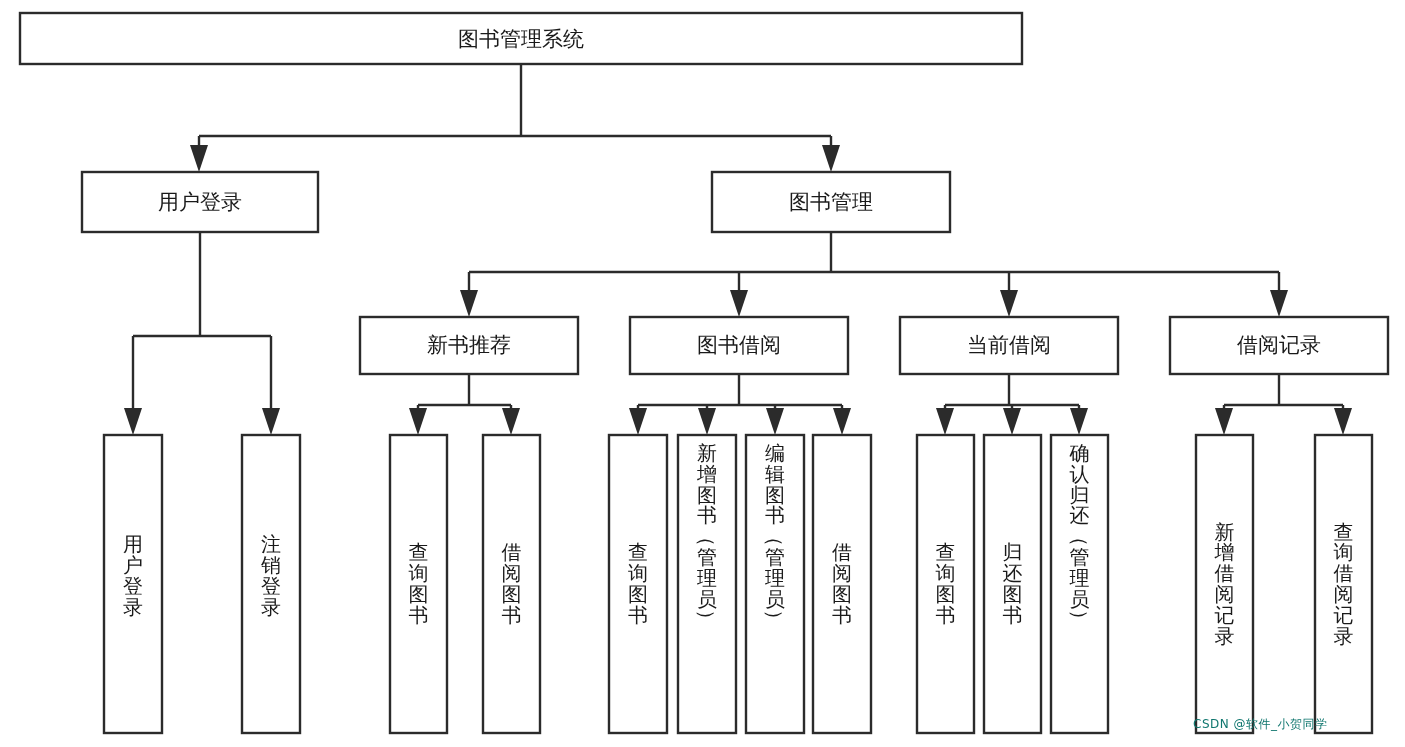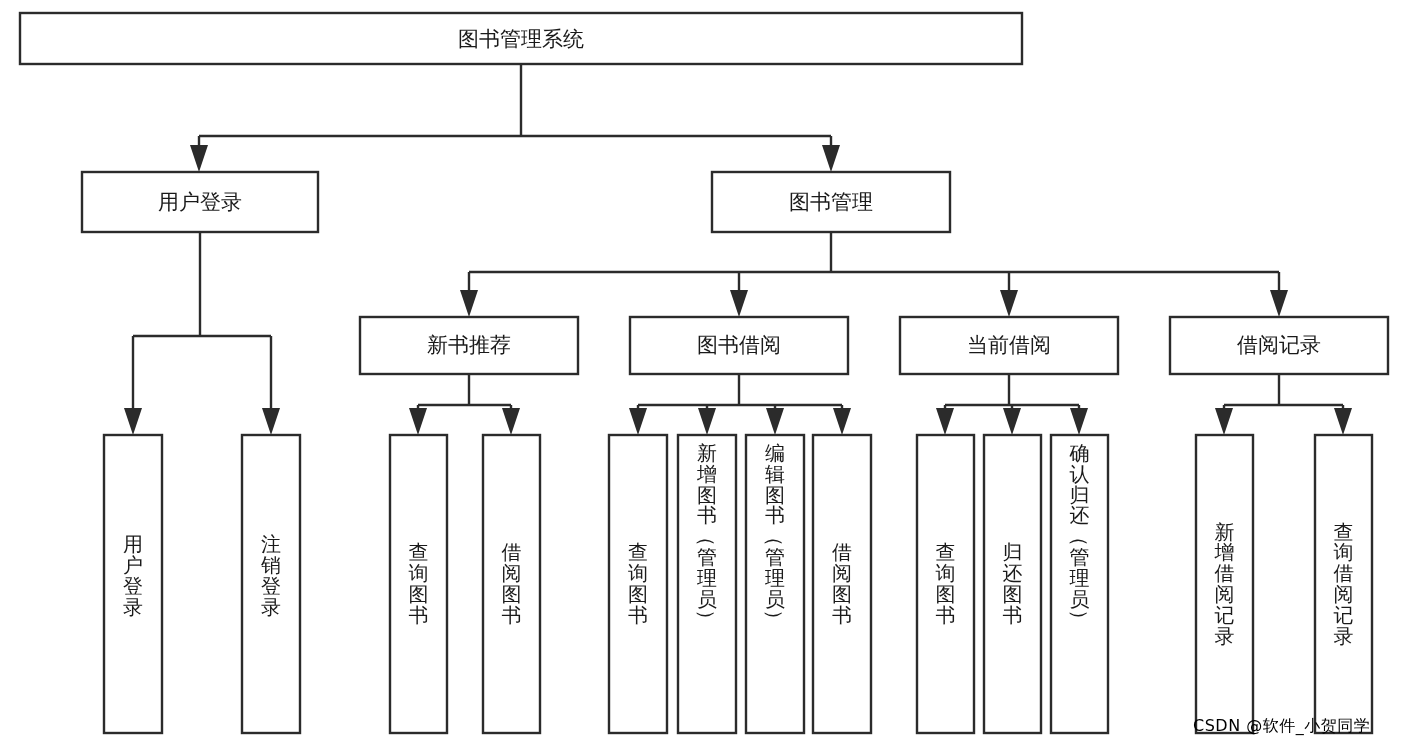--- a/index.html
+++ b/index.html
@@ -72,22 +72,22 @@
   }
   .vlabel span.vchar.rot {
     display: block;
     transform: rotate(90deg);
   }
   .watermark {
     position: absolute;
     left: 1193px;
     top: 716px;
     font-family: "DejaVu Sans", "Liberation Sans", sans-serif;
-    font-size: 16px;
-    color: #000000;
+    font-size: 12px;
+    color: #0f766e;
     white-space: nowrap;
     letter-spacing: 0.5px;
   }
 </style>
 </head>
 <body>
 
 <div id="diagram-root">
 
   <svg class="diagram-canvas" viewBox="0 0 1405 747" xmlns="http://www.w3.org/2000/svg">

